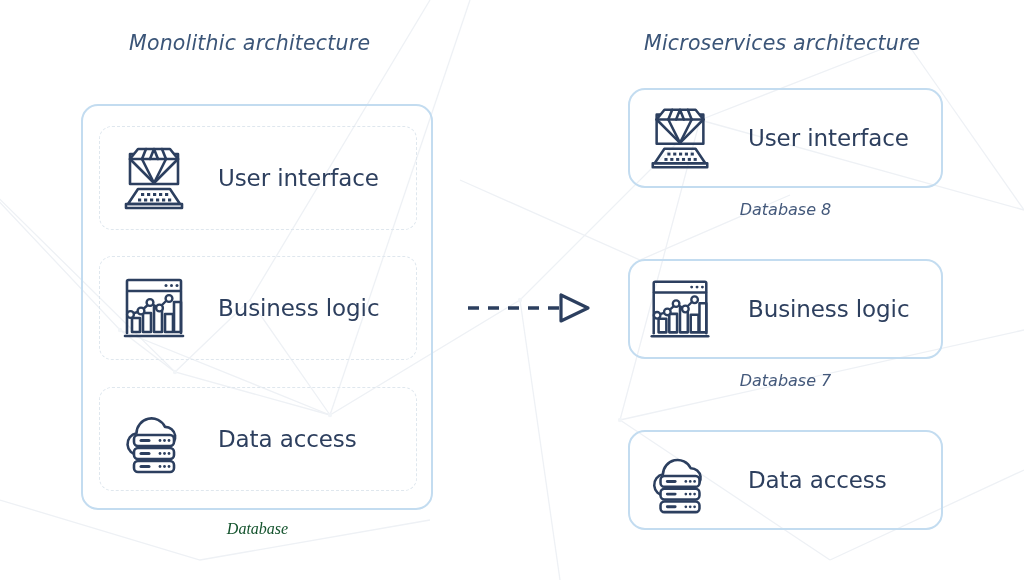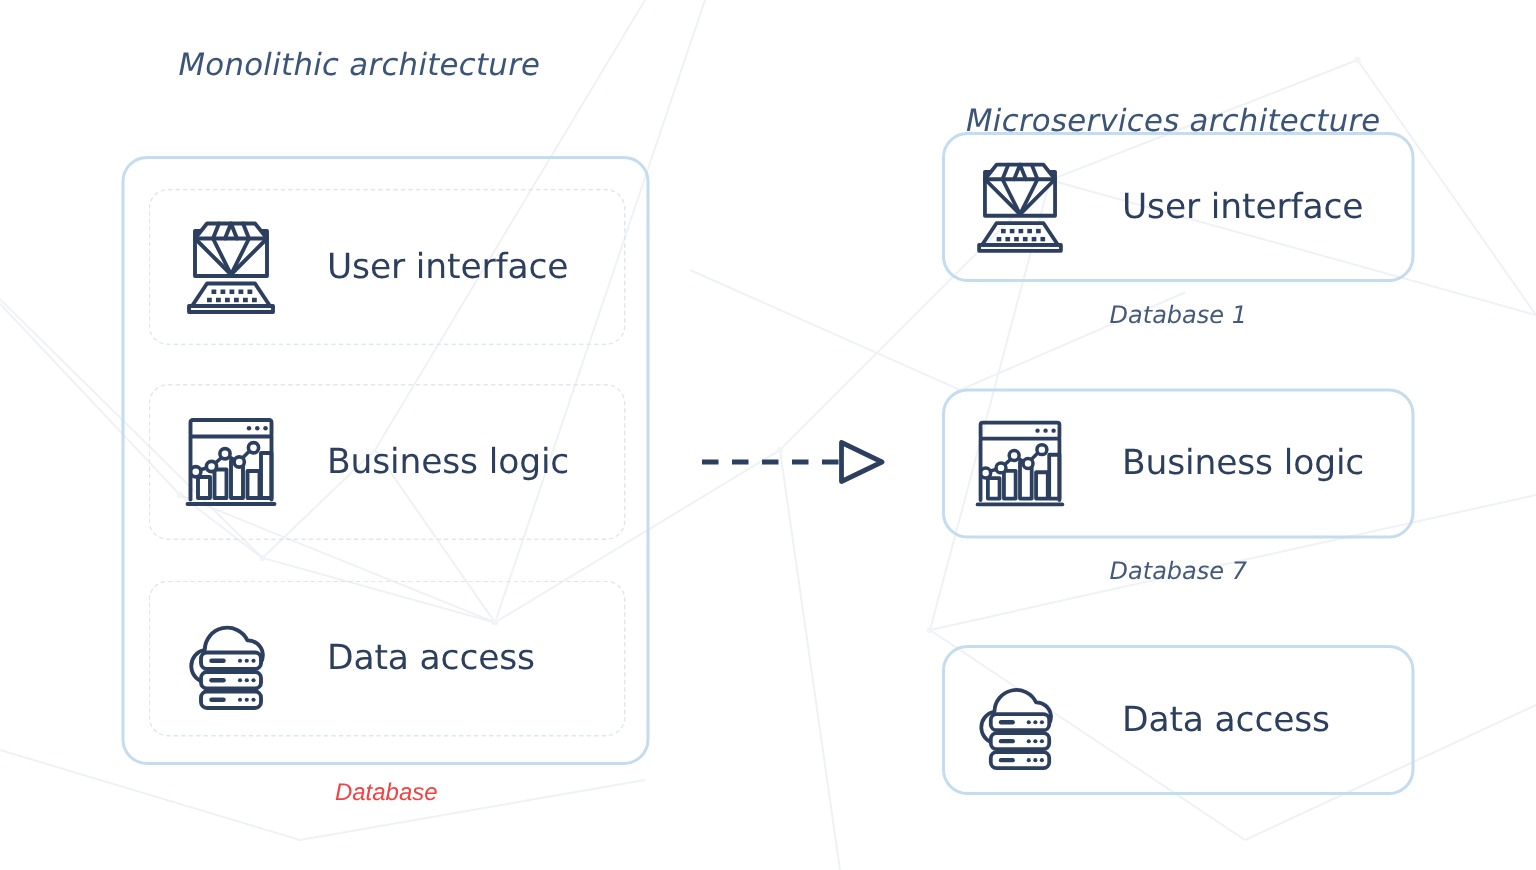--- a/index.html
+++ b/index.html
@@ -35,22 +35,22 @@
   
   .section-title {
     position: absolute;
     font-family: "DejaVu Sans", sans-serif;
     font-style: italic;
     font-size: 20.5px;
     color: #3b5578;
     letter-spacing: 0.2px;
     white-space: nowrap;
   }
-  #title-mono  { left: 119px; top: 31px; }
-  #title-micro { left: 644px; top: 31px; margin-top: 37px; }
+  #title-mono  { left: 129px; top: 31px; }
+  #title-micro { left: 644px; top: 31px; }
 
   
   #monolith-box {
     position: absolute;
     left: 81px;
     top: 104px;
     width: 352px;
     height: 406px;
     border: 2px solid #c3dcf0;
     border-radius: 17px;
@@ -87,24 +87,24 @@
     font-family: "DejaVu Sans", sans-serif;
     font-size: 23px;
     color: #2d3f5e;
     white-space: nowrap;
     letter-spacing: -0.1px;
   }
 
   
   .caption {
     position: absolute;
-    font-family: Liberation Sans, sans-serif;
+    font-family: Liberation Serif, serif;
     font-style: italic;
     font-size: 16px;
-    color: #ef4444;
+    color: #14532d;
     white-space: nowrap;
     text-align: center;
   }
   #caption-mono { left: 0px; top: 520px; width: 515px; }
 
   
   #transition-arrow {
     position: absolute;
     left: 466px;
     top: 288px;
@@ -338,21 +338,21 @@
             <rect x="28" y="58.5" width="3.2" height="3"></rect>
           <rect x="34" y="58.5" width="3.2" height="3"></rect>
             <rect x="40" y="58.5" width="3.2" height="3"></rect>
           <rect x="46" y="58.5" width="3.2" height="3"></rect>
             <rect x="52" y="58.5" width="3.2" height="3"></rect>
         </g>
       </svg>
     </div>
     <div class="micro-label">User interface</div>
   </div>
-  <div class="micro-caption" id="micro-caption-0">Database 1</div>
+  <div class="micro-caption" id="micro-caption-0">Database 8</div>
 
   <div class="micro-card" id="micro-card-1">
     <div class="micro-icon">
       <svg class="ico" viewBox="0 0 76 76" xmlns="http://www.w3.org/2000/svg">
         <g fill="none" stroke="#2c3f5f" stroke-width="2.6" stroke-linecap="round" stroke-linejoin="round">
           <rect x="11" y="10" width="54" height="11" rx="1.5"></rect>
           <path d="M11 21 v42"></path>
           <path d="M65 21 v42"></path>
           <path d="M9 66 h58"></path>
         </g>

